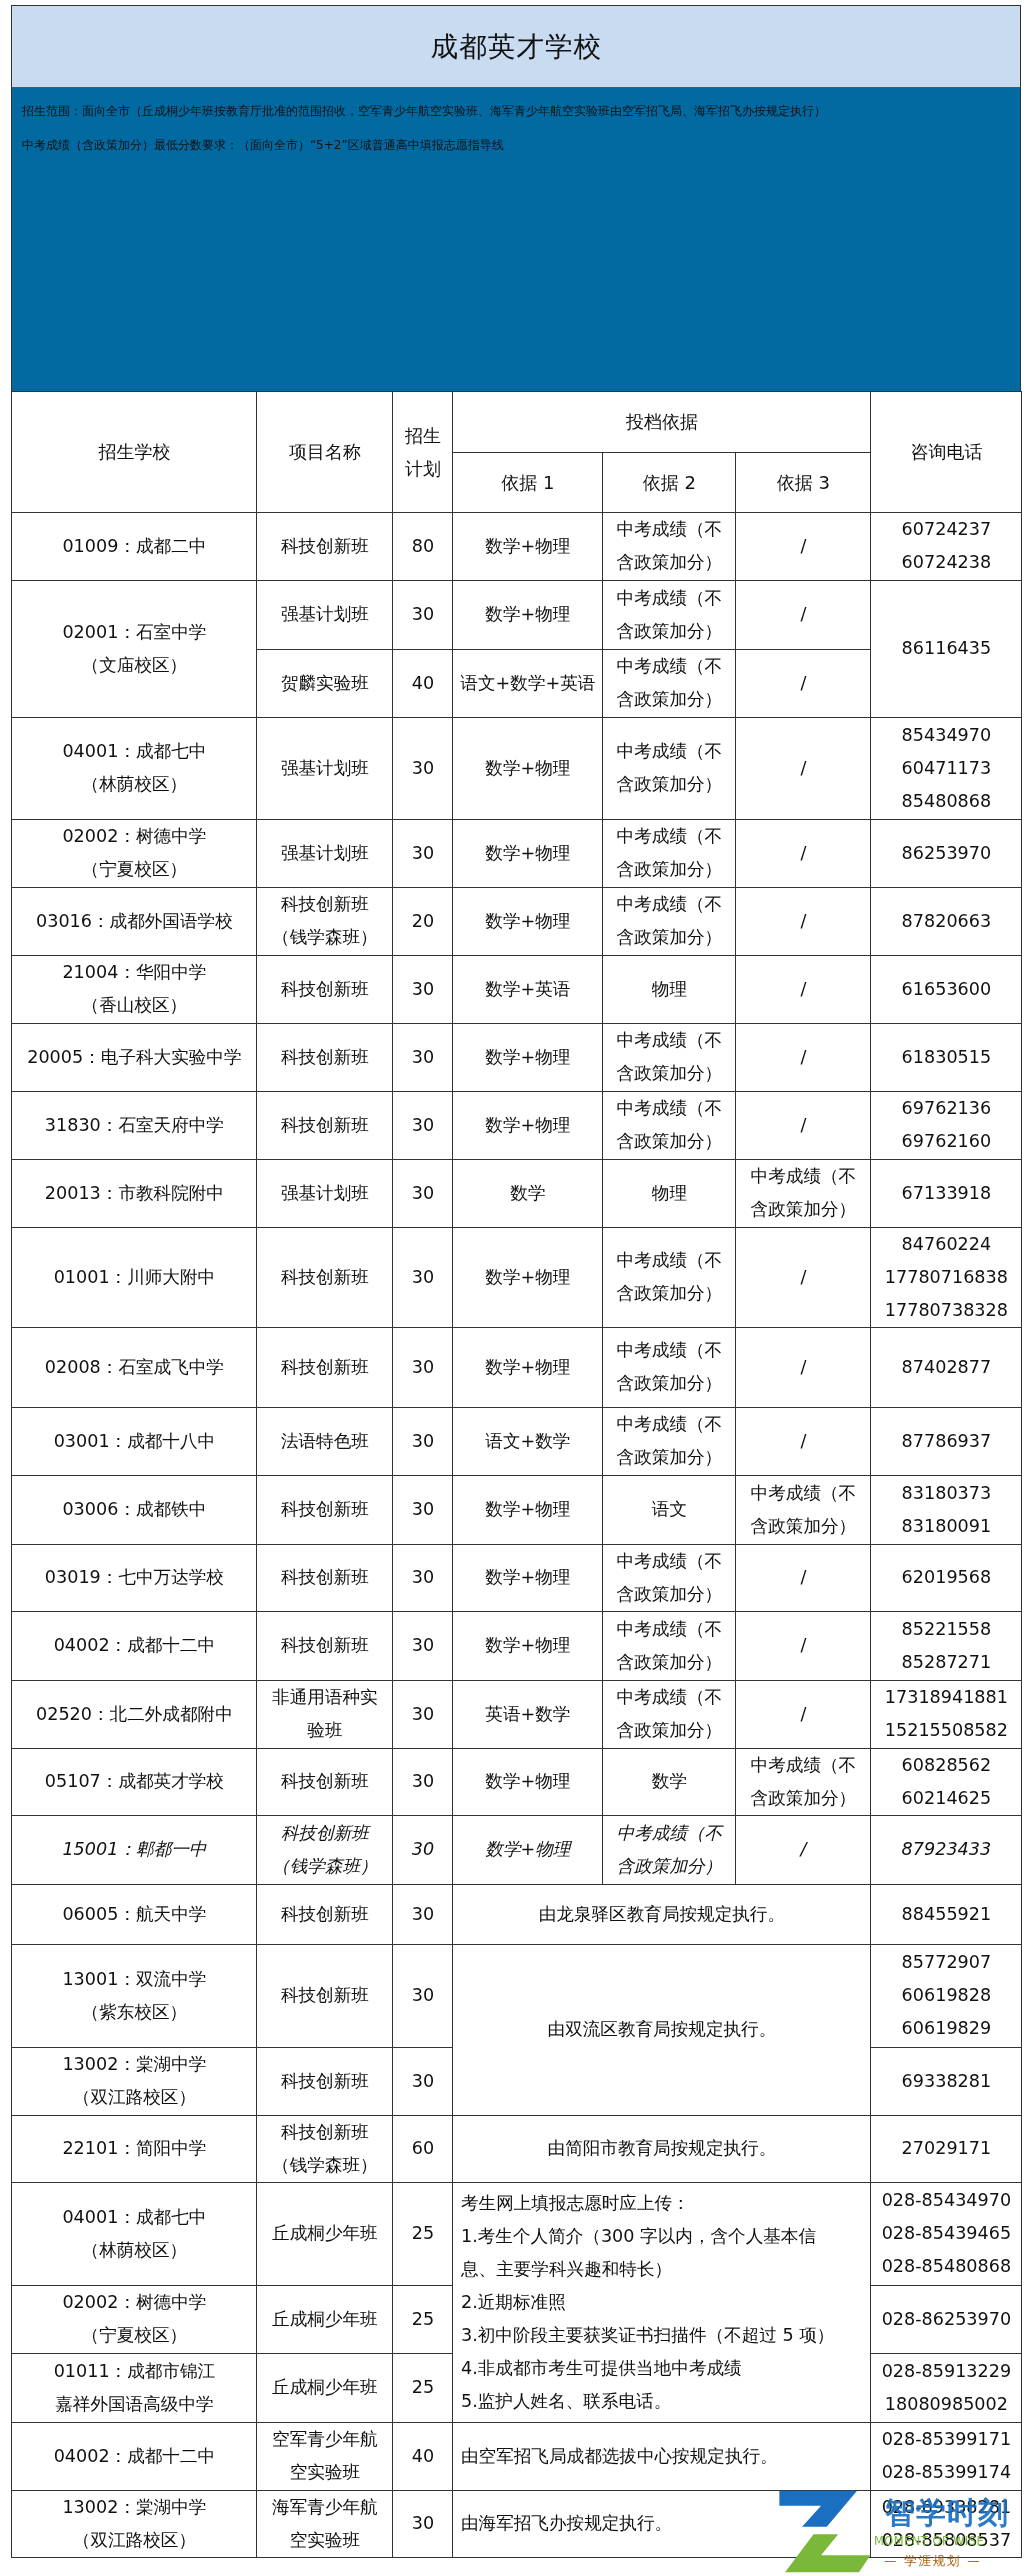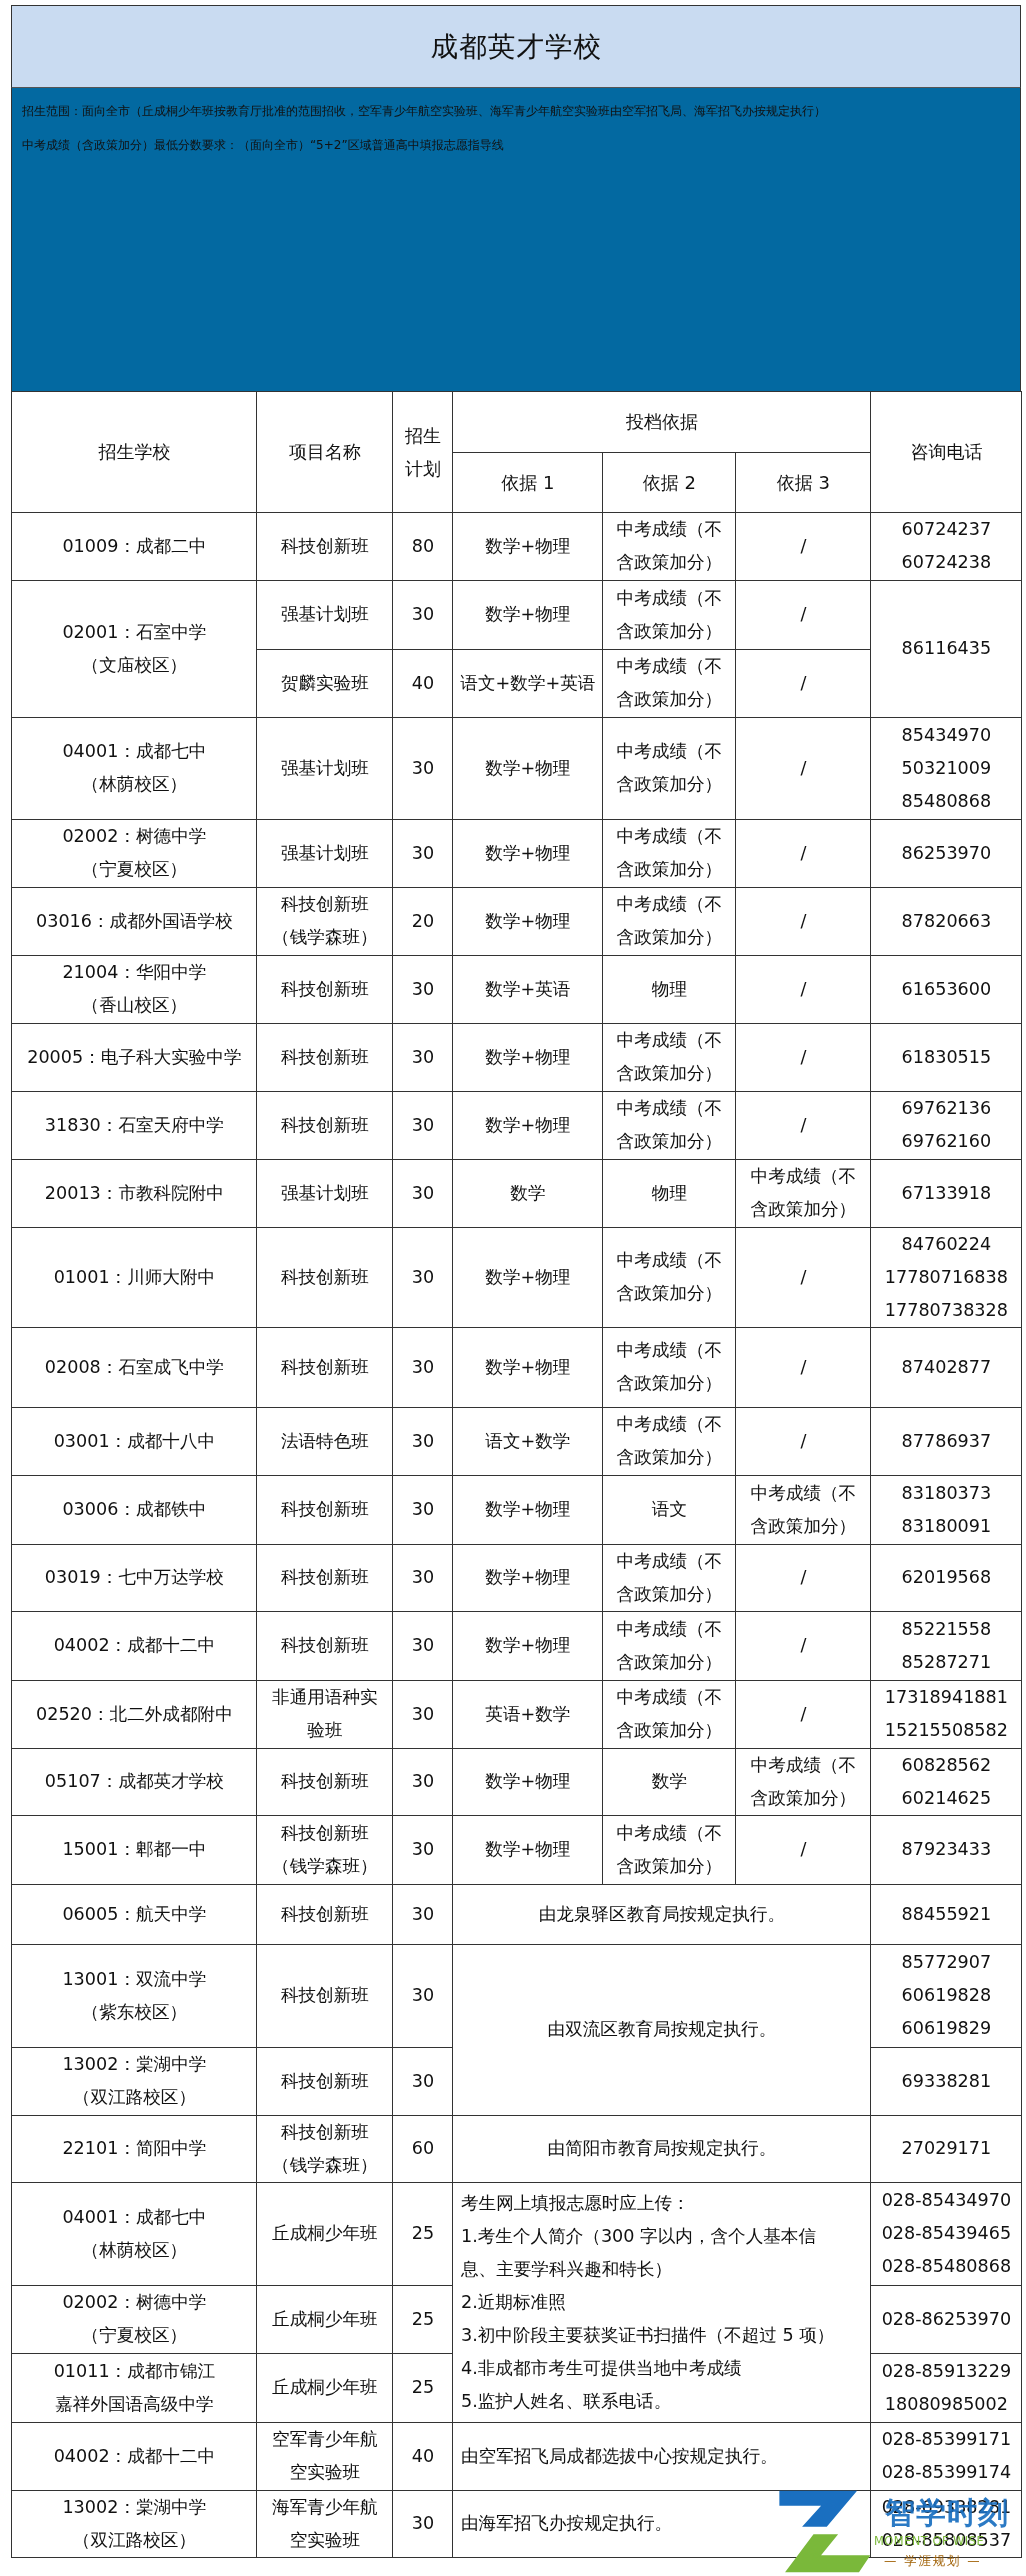--- a/index.html
+++ b/index.html
@@ -115,21 +115,21 @@
           <td>强基计划班</td>
           <td>30</td>
           <td>数学+物理</td>
           <td>
             <span class="ml">中考成绩（不</span>
             <span class="ml">含政策加分）</span>
           </td>
           <td>/</td>
           <td>
             <span class="ml">85434970</span>
-            <span class="ml">50321009</span>
+            <span class="ml">60471173</span>
             <span class="ml">85480868</span>
           </td>
         </tr>
         <tr style="height: 68px;">
           <td>
             <span class="ml">02002：树德中学</span>
             <span class="ml">（宁夏校区）</span>
           </td>
           <td>强基计划班</td>
           <td>30</td>
@@ -315,21 +315,21 @@
           <td>数学</td>
           <td>
             <span class="ml">中考成绩（不</span>
             <span class="ml">含政策加分）</span>
           </td>
           <td>
             <span class="ml">60828562</span>
             <span class="ml">60214625</span>
           </td>
         </tr>
-        <tr style="height: 69px;">
+        <tr style="height: 69px; font-style: italic;">
           <td>15001：郫都一中</td>
           <td>
             <span class="ml">科技创新班</span>
             <span class="ml">（钱学森班）</span>
           </td>
           <td>30</td>
           <td>数学+物理</td>
           <td>
             <span class="ml">中考成绩（不</span>
             <span class="ml">含政策加分）</span>

